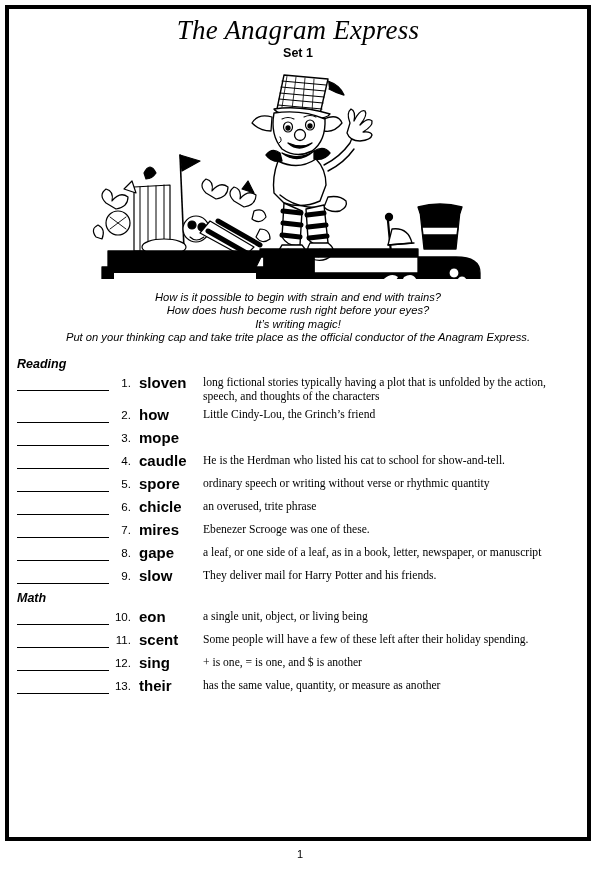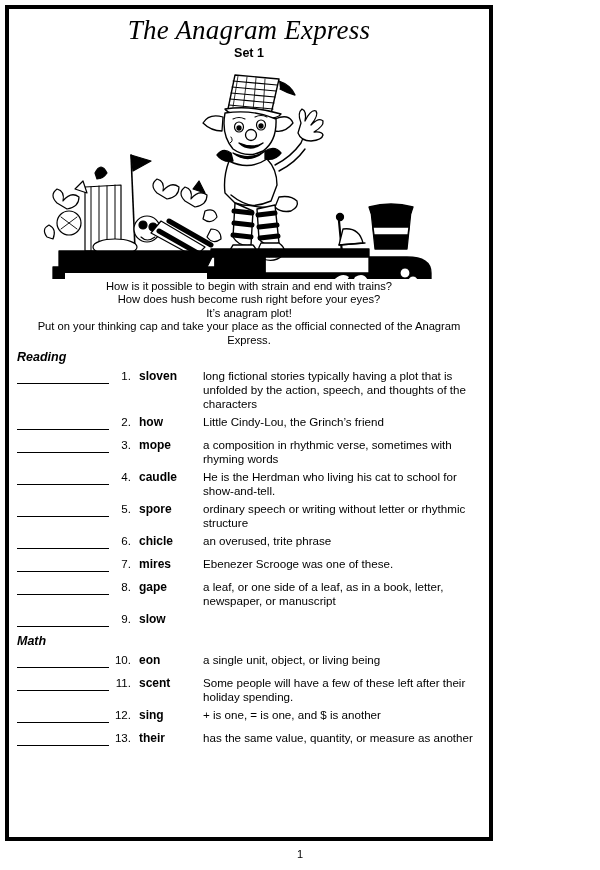--- a/index.html
+++ b/index.html
@@ -13,21 +13,21 @@
     font-family: "Liberation Sans", sans-serif;
     color: #000000;
     position: relative;
     overflow: hidden;
   }
 
   #page {
     position: absolute;
     left: 5px;
     top: 5px;
-    width: 488px;   
+    width: 586px;   
     height: 836px;
     border: 4px solid #000000;
     box-sizing: border-box;
     background: #ffffff;
     overflow: hidden;
   }
 
   
   .title {
     text-align: center;
@@ -54,23 +54,24 @@
   }
   .illus {
     position: absolute;
     left: 50%;
     transform: translateX(-50%);
     top: 0;
   }
 
   
   .intro {
-    margin: 1px 12px;
+    margin: 12px 12px;
     font-size: 11.2px;
     line-height: 13.4px;
+    font-style: italic;
   }
   .intro .ctr { text-align: center; }
   .intro .just {
     text-align: justify;
     text-indent: 22px;
     margin-top: 0px;
   }
 
   
   .section {
@@ -102,30 +103,31 @@
     width: 22px;
     text-align: right;
     font-size: 11.6px;
     line-height: 14px;
     border-bottom: 1.4px solid transparent;
   }
   .word {
     flex: 0 0 auto;
     width: 62px;
     margin-left: 8px;
-    font-size: 12px;
+    font-size: 15px;
     font-weight: bold;
     line-height: 14px;
   }
   .def {
     flex: 1 1 auto;
     font-size: 11.6px;
     line-height: 14px;
     margin-left: 2px;
     padding-right: 2px;
+    font-family: Liberation Serif, serif;
   }
 
   
   .footer {
     position: absolute;
     left: 0;
     top: 848px;
     width: 600px;
     text-align: center;
     font-size: 11px;
@@ -303,22 +305,22 @@
         <text x="58" y="227" font-family="Liberation Sans, sans-serif" font-size="9.6" font-weight="bold" fill="#000">Sender</text>
         <text x="88" y="238" font-family="Liberation Sans, sans-serif" font-size="7.6" fill="#000">To:</text>
         <text x="102" y="239" font-family="Liberation Sans, sans-serif" font-size="9.6" font-weight="bold" fill="#000">Enders</text>
       </g>
     </svg>
   </div>
 
   <div class="intro">
     <div class="ctr">How is it possible to begin with strain and end with trains?</div>
     <div class="ctr">How does hush become rush right before your eyes?</div>
-    <div class="ctr">It’s anagram plot!</div>
-    <div class="ctr">Put on your thinking cap and take your place as the official connected of the Anagram Express.</div>
+    <div class="ctr">It’s writing magic!</div>
+    <div class="ctr">Put on your thinking cap and take trite place as the official conductor of the Anagram Express.</div>
   </div>
 
   <div class="section">Reading</div>
   <div class="items">
 
     <div class="item">
       <span class="blank"></span>
       <span class="num">1.</span>
       <span class="word">sloven</span>
       <span class="def">long fictional stories typically having a plot that is unfolded by the action, speech, and thoughts of the characters</span>
@@ -328,35 +330,34 @@
       <span class="blank"></span>
       <span class="num">2.</span>
       <span class="word">how</span>
       <span class="def">Little Cindy-Lou, the Grinch’s friend</span>
     </div>
 
     <div class="item">
       <span class="blank"></span>
       <span class="num">3.</span>
       <span class="word">mope</span>
-      <span class="def">a composition in rhythmic verse, sometimes with rhyming words</span>
     </div>
 
     <div class="item">
       <span class="blank"></span>
       <span class="num">4.</span>
       <span class="word">caudle</span>
-      <span class="def">He is the Herdman who living his cat to school for show-and-tell.</span>
+      <span class="def">He is the Herdman who listed his cat to school for show-and-tell.</span>
     </div>
 
     <div class="item">
       <span class="blank"></span>
       <span class="num">5.</span>
       <span class="word">spore</span>
-      <span class="def">ordinary speech or writing without letter or rhythmic structure</span>
+      <span class="def">ordinary speech or writing without verse or rhythmic quantity</span>
     </div>
 
     <div class="item">
       <span class="blank"></span>
       <span class="num">6.</span>
       <span class="word">chicle</span>
       <span class="def">an overused, trite phrase</span>
     </div>
 
     <div class="item">
@@ -370,20 +371,21 @@
       <span class="blank"></span>
       <span class="num">8.</span>
       <span class="word">gape</span>
       <span class="def">a leaf, or one side of a leaf, as in a book, letter, newspaper, or manuscript</span>
     </div>
 
     <div class="item">
       <span class="blank"></span>
       <span class="num">9.</span>
       <span class="word">slow</span>
+      <span class="def">They deliver mail for Harry Potter and his friends.</span>
     </div>
   </div>
 
   <div class="section">Math</div>
   <div class="items">
 
     <div class="item">
       <span class="blank"></span>
       <span class="num">10.</span>
       <span class="word">eon</span>

